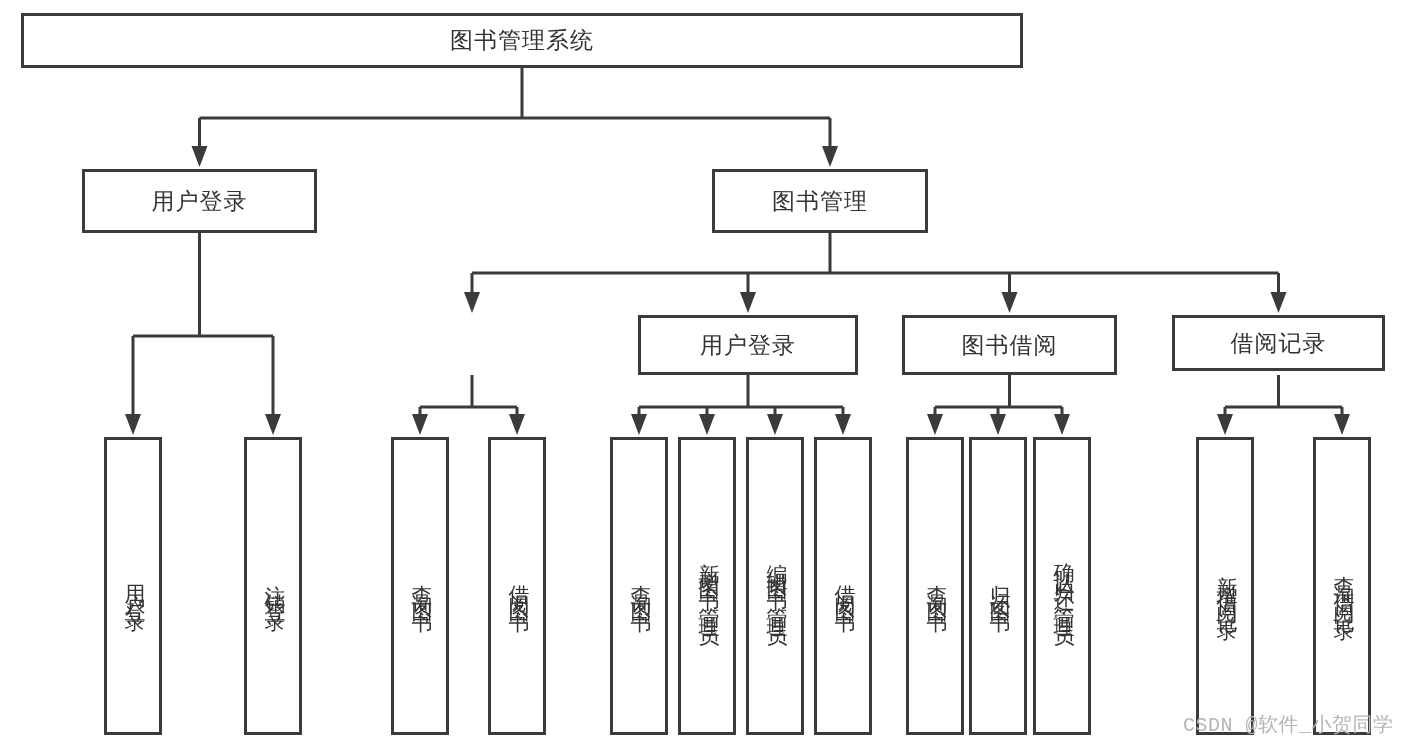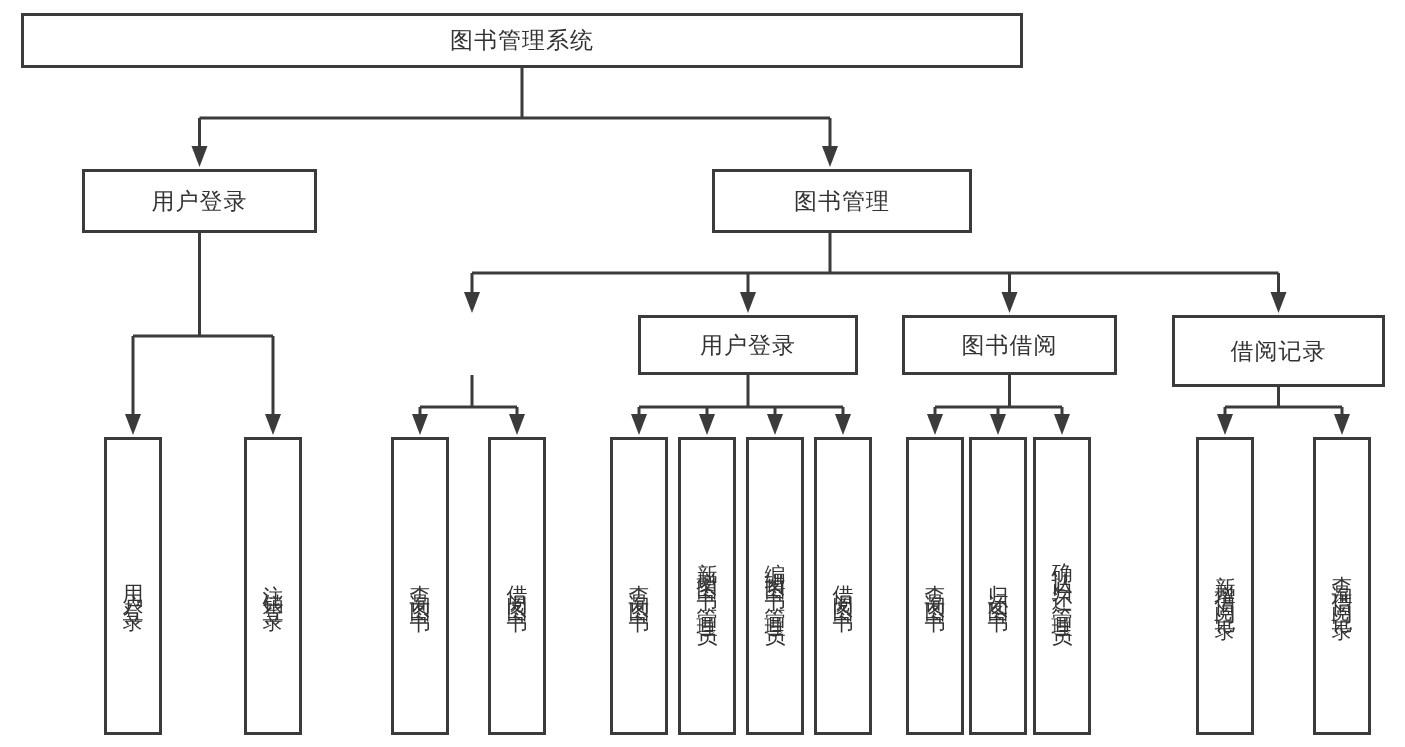--- a/index.html
+++ b/index.html
@@ -1,19 +1,19 @@
 <!DOCTYPE html>
 <html style="--line: #3b3b3b; --box-border: #3b3b3b; --text: #333333; --background: #ffffff; --watermark: #b5b5b5;"><head>
 <meta charset="utf-8">
 <style>
   html,body{margin:0;padding:0;background:#fff;}
   .canvas{
     position:relative;width:1405px;height:747px;
     background:var(--background,#ffffff);
-    font-family:Liberation Sans, sans-serif;
+    font-family:Liberation Mono, monospace;
     overflow:hidden;
   }
   svg.wires{position:absolute;left:0;top:0;pointer-events:none;}
   .wire{stroke:var(--line,#3b3b3b);stroke-width:3;fill:none;}
   .head{fill:var(--line,#3b3b3b);stroke:none;}
   .node{
     position:absolute;box-sizing:border-box;
     border:3px solid var(--box-border,#3b3b3b);
     background:#ffffff;color:var(--text,#333333);
     display:flex;align-items:center;justify-content:center;
@@ -67,31 +67,31 @@
     </g>
   </svg>
 
   <div class="node" style="left:21px;top:13px;width:1002px;height:55px">
     <span class="lbl">图书管理系统</span>
   </div>
 
   <div class="node" style="left:82px;top:169px;width:235px;height:64px">
     <span class="lbl">用户登录</span>
   </div>
-  <div class="node" style="left:712px;top:169px;width:260px;height:64px">
+  <div class="node" style="left:712px;top:169px;width:216px;height:64px">
     <span class="lbl">图书管理</span>
   </div>
 
   <div class="node" style="left:638px;top:315px;width:220px;height:60px">
     <span class="lbl">用户登录</span>
   </div>
   <div class="node" style="left:902px;top:315px;width:215px;height:60px">
     <span class="lbl">图书借阅</span>
   </div>
-  <div class="node" style="left:1172px;top:315px;width:213px;height:72px">
+  <div class="node" style="left:1172px;top:315px;width:213px;height:56px">
     <span class="lbl">借阅记录</span>
   </div>
 
   <div class="node leaf" style="left:104px;top:437px;width:58px;height:298px">
     <span class="lbl">用户登录</span>
   </div>
   <div class="node leaf" style="left:244px;top:437px;width:58px;height:298px">
     <span class="lbl">注销登录</span>
   </div>
 
@@ -125,14 +125,15 @@
     <span class="lbl">确认归还（管理员）</span>
   </div>
 
   <div class="node leaf" style="left:1196px;top:437px;width:58px;height:298px">
     <span class="lbl">新增借阅记录</span>
   </div>
   <div class="node leaf" style="left:1313px;top:437px;width:58px;height:298px">
     <span class="lbl">查询借阅记录</span>
   </div>
 
+  <div class="watermark">CSDN @软件_小贺同学</div>
 
 </div>
 
 </body></html>

